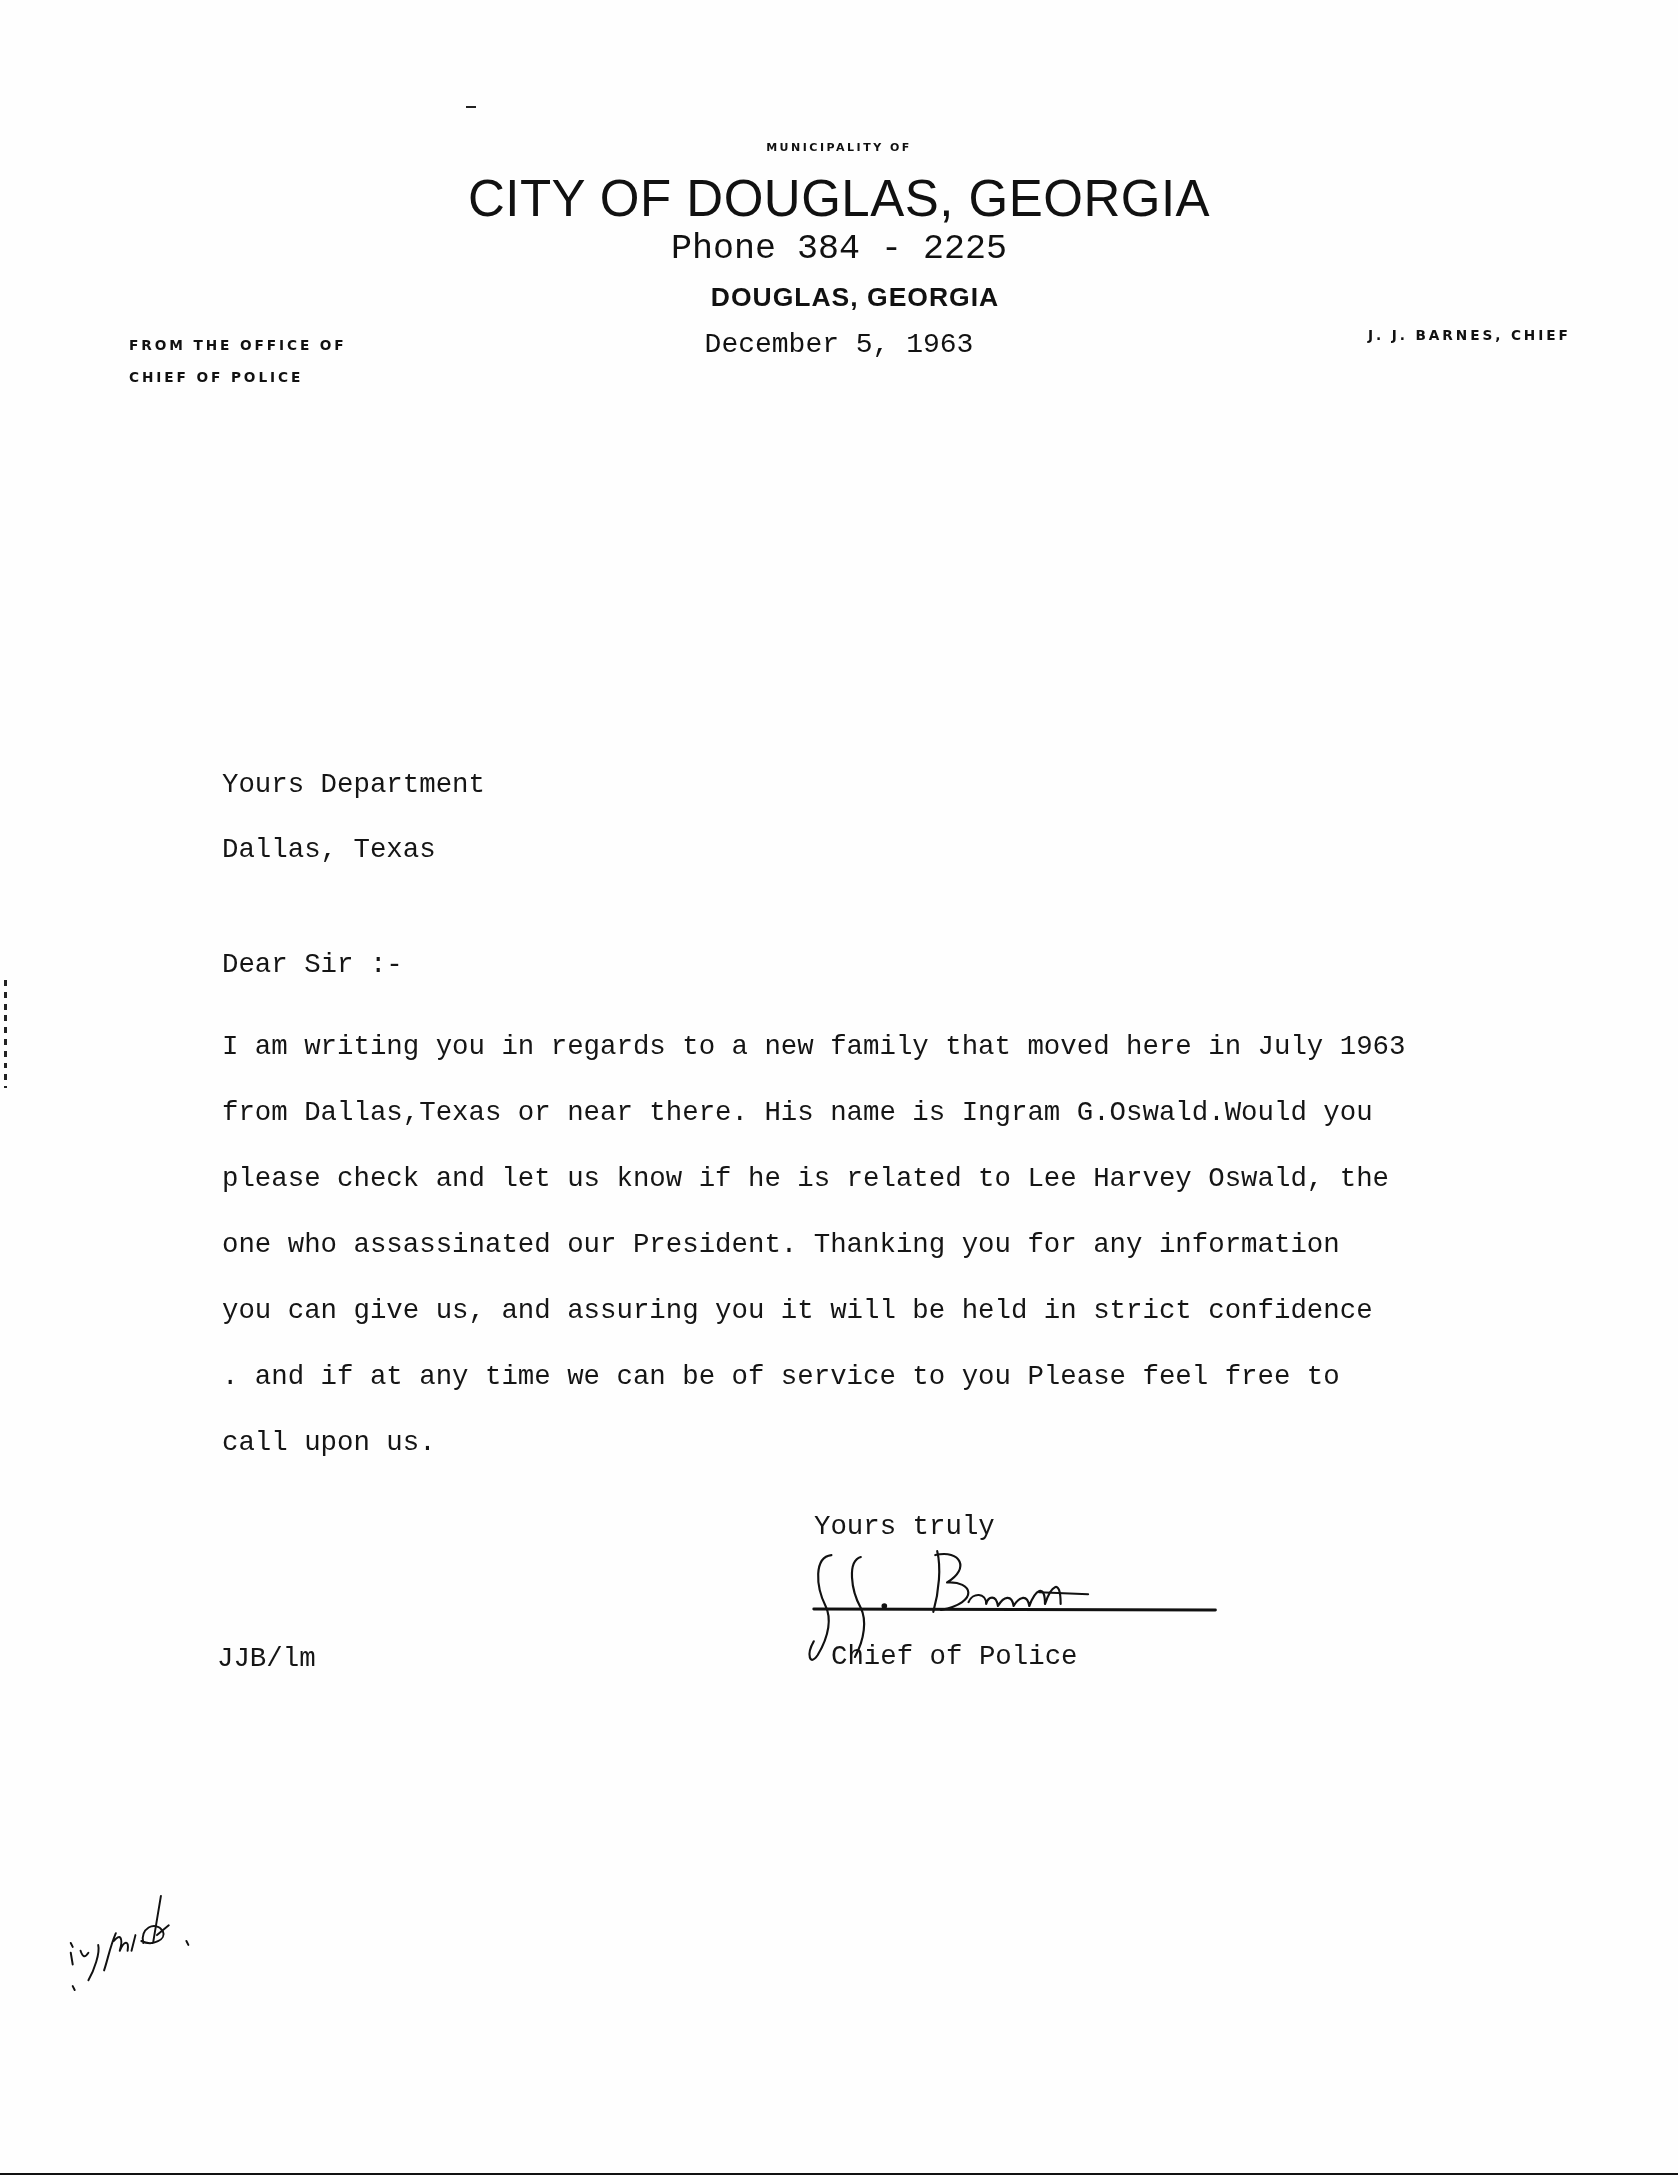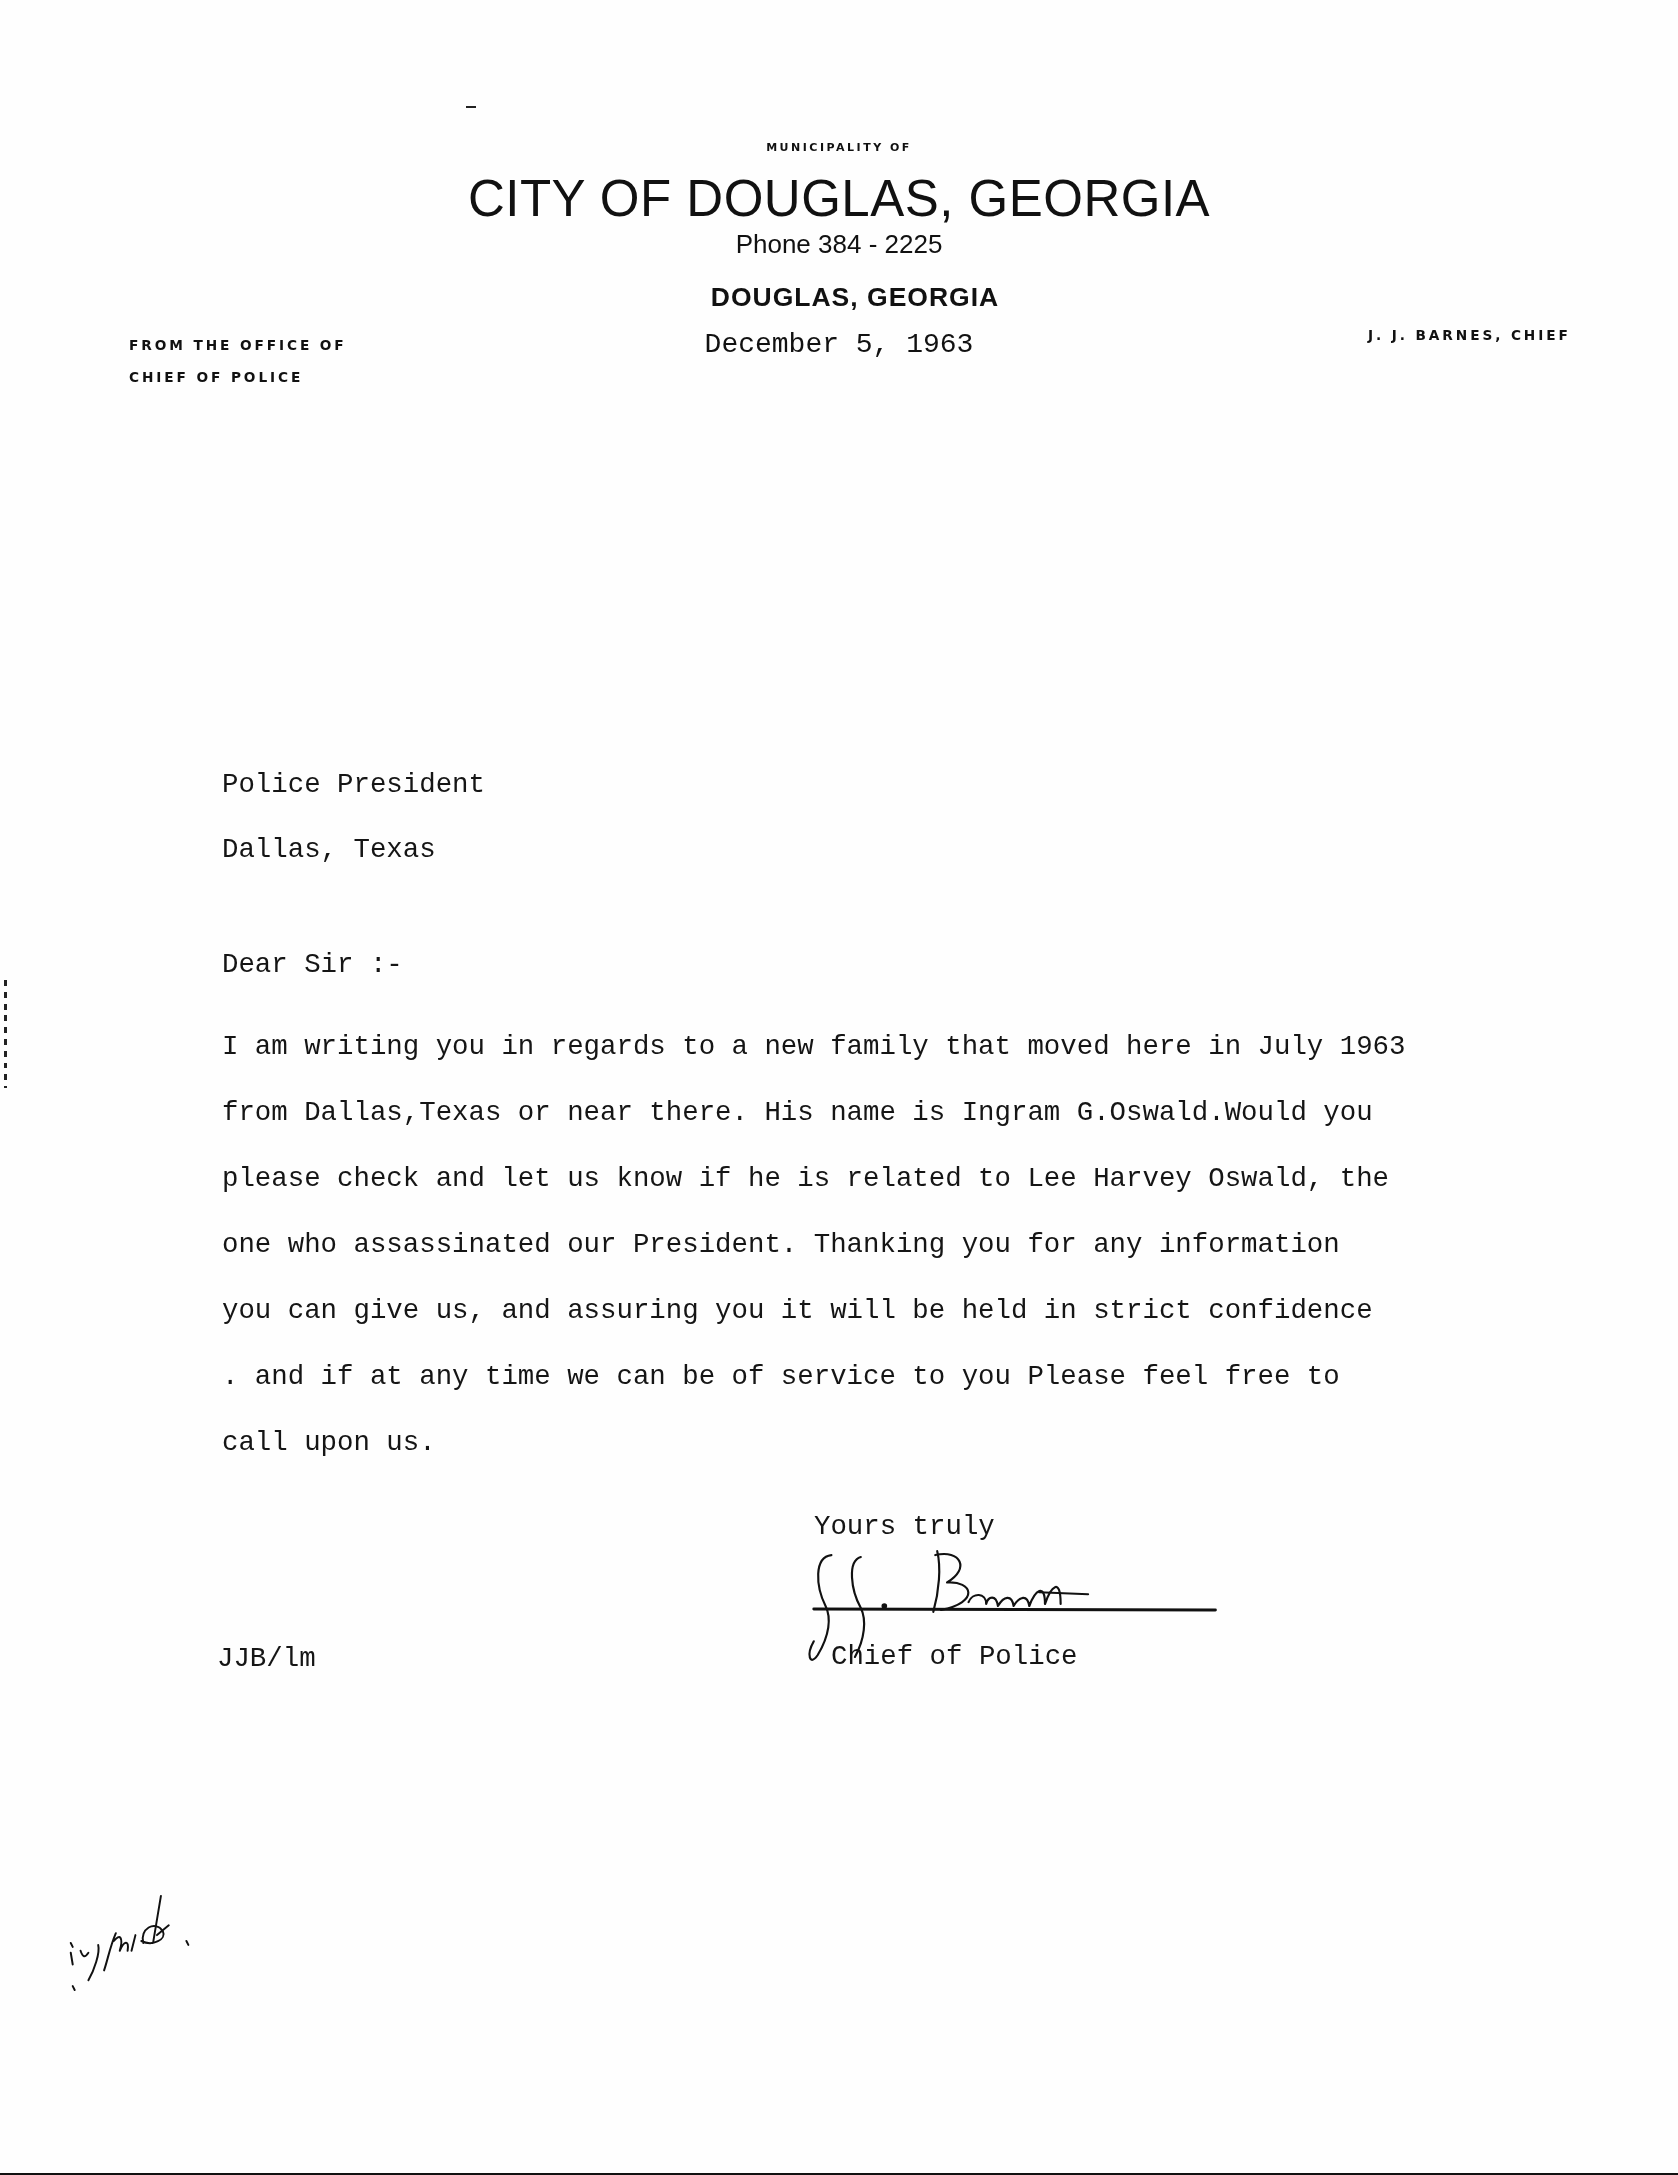--- a/index.html
+++ b/index.html
@@ -35,22 +35,22 @@
     .lh-city {
       left: 0; width: 1678px; top: 169px;
       text-align: center;
       font-family: "Liberation Sans", sans-serif;
       font-size: 51px;
       letter-spacing: 0.5px;
     }
     .lh-phone {
       left: 0; width: 1678px; top: 229px;
       text-align: center;
-      font-family: Liberation Sans, sans-serif;
-      font-size: 26px;
+      font-family: Liberation Mono, monospace;
+      font-size: 35px;
     }
     .lh-town {
       left: 16px; width: 1678px; top: 282px;
       text-align: center;
       font-family: "Liberation Sans", sans-serif;
       font-weight: bold;
       font-size: 26.5px;
       letter-spacing: 1px;
     }
     .lh-date {
@@ -136,21 +136,21 @@
   <div class="abs lh-phone">Phone 384 - 2225</div>
   <div class="abs lh-town">DOUGLAS, GEORGIA</div>
   <div class="abs lh-date">December 5, 1963</div>
 
   <div class="abs lh-office">
     <div>FROM THE OFFICE OF</div>
     <div>CHIEF OF POLICE</div>
   </div>
   <div class="abs lh-chief">J. J. BARNES, CHIEF</div>
 
-  <div class="abs tw addr addr-2">Police President</div>
+  <div class="abs tw addr addr-2">Yours Department</div>
   <div class="abs tw addr addr-3">Dallas, Texas</div>
 
   <div class="abs tw salutation">Dear Sir :-</div>
 
   <div class="abs tw body-lines">
     <span class="body-line">I am writing you in regards to a new family  that moved here in July 1963</span>
     <span class="body-line">from Dallas,Texas or near there. His name is Ingram G.Oswald.Would you</span>
     <span class="body-line">please check and let us know if he is related to Lee Harvey Oswald, the</span>
     <span class="body-line">one who assassinated our President. Thanking you for any information</span>
     <span class="body-line">you can give us, and assuring you it will be held in strict confidence</span>

